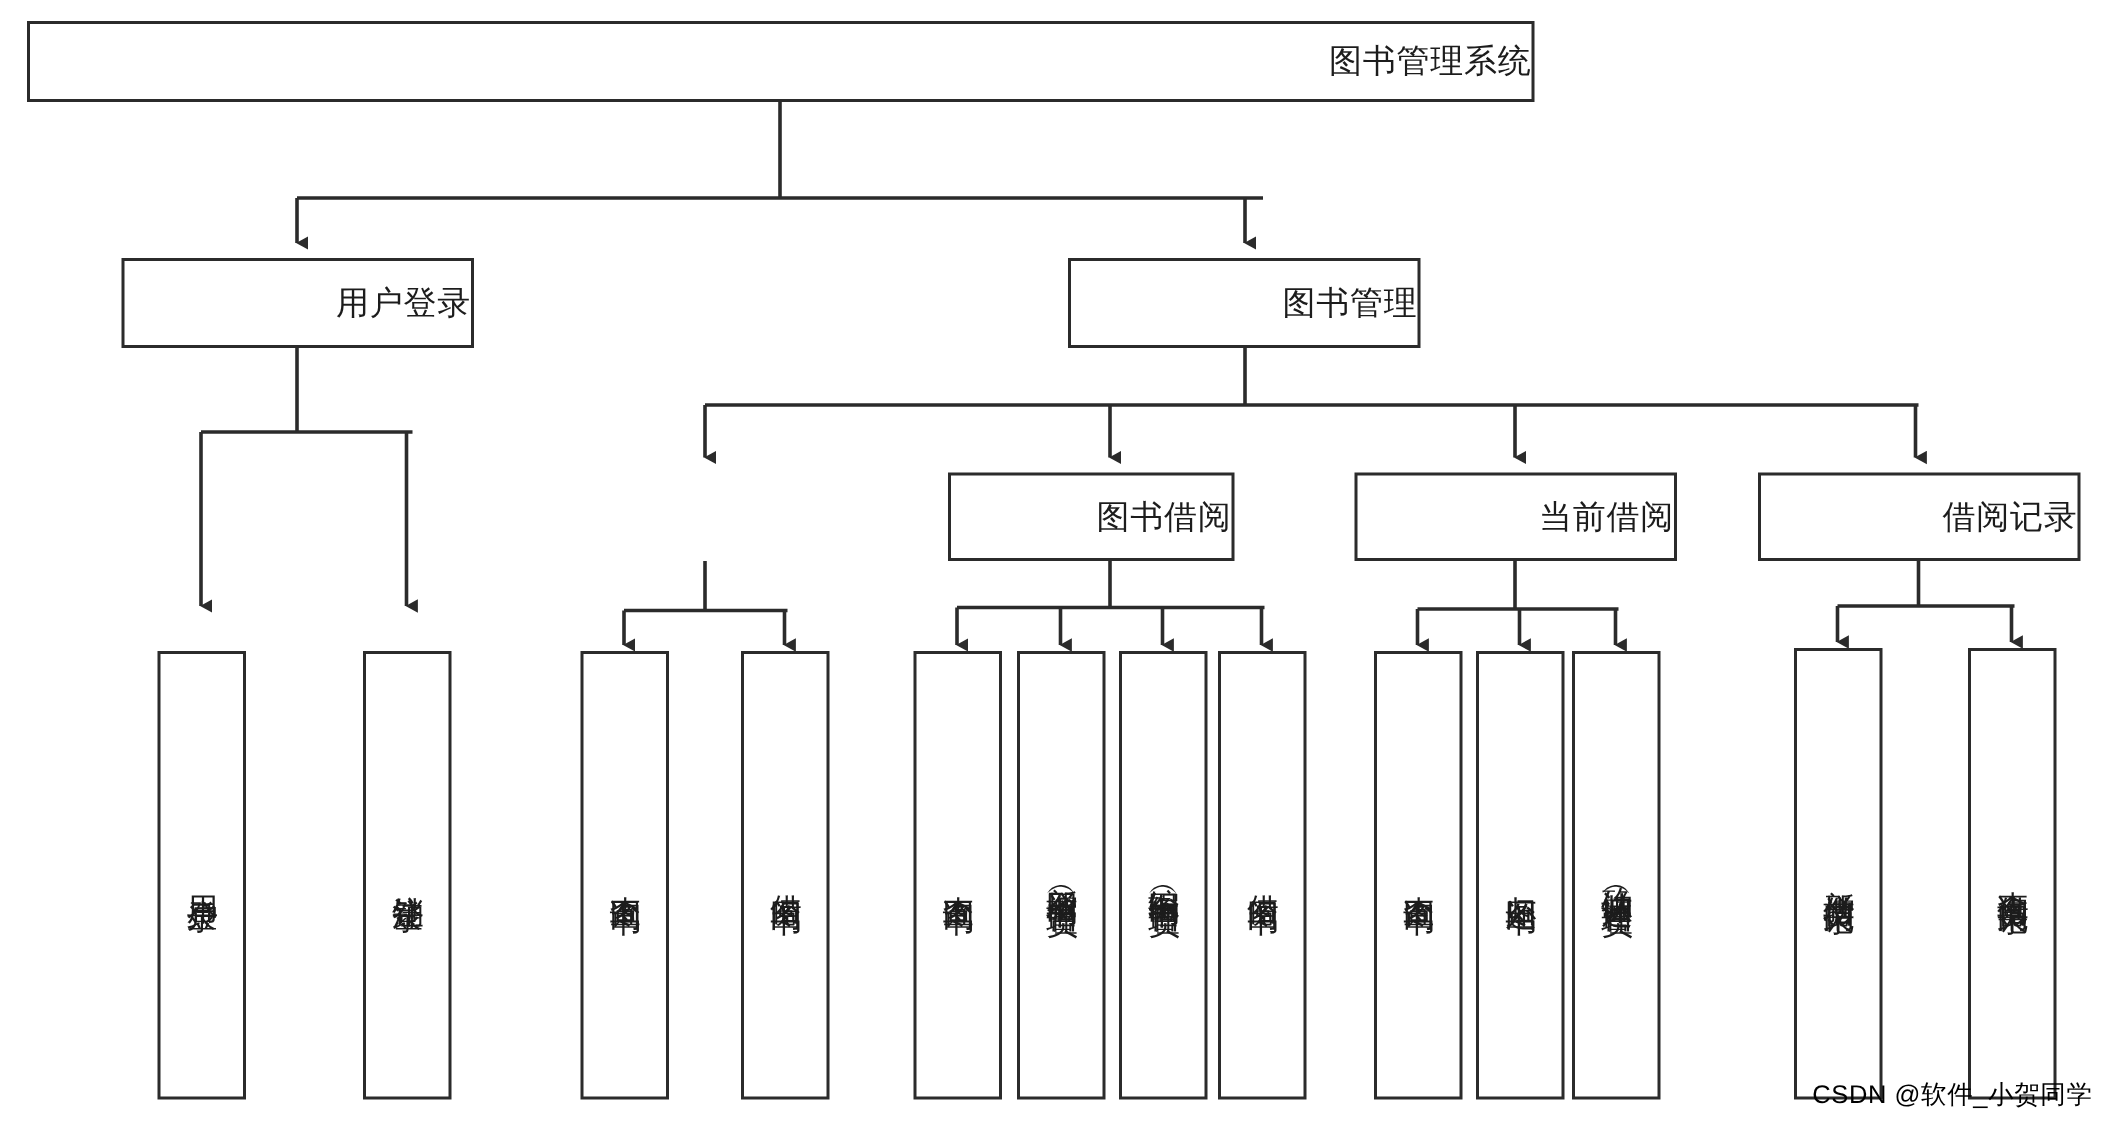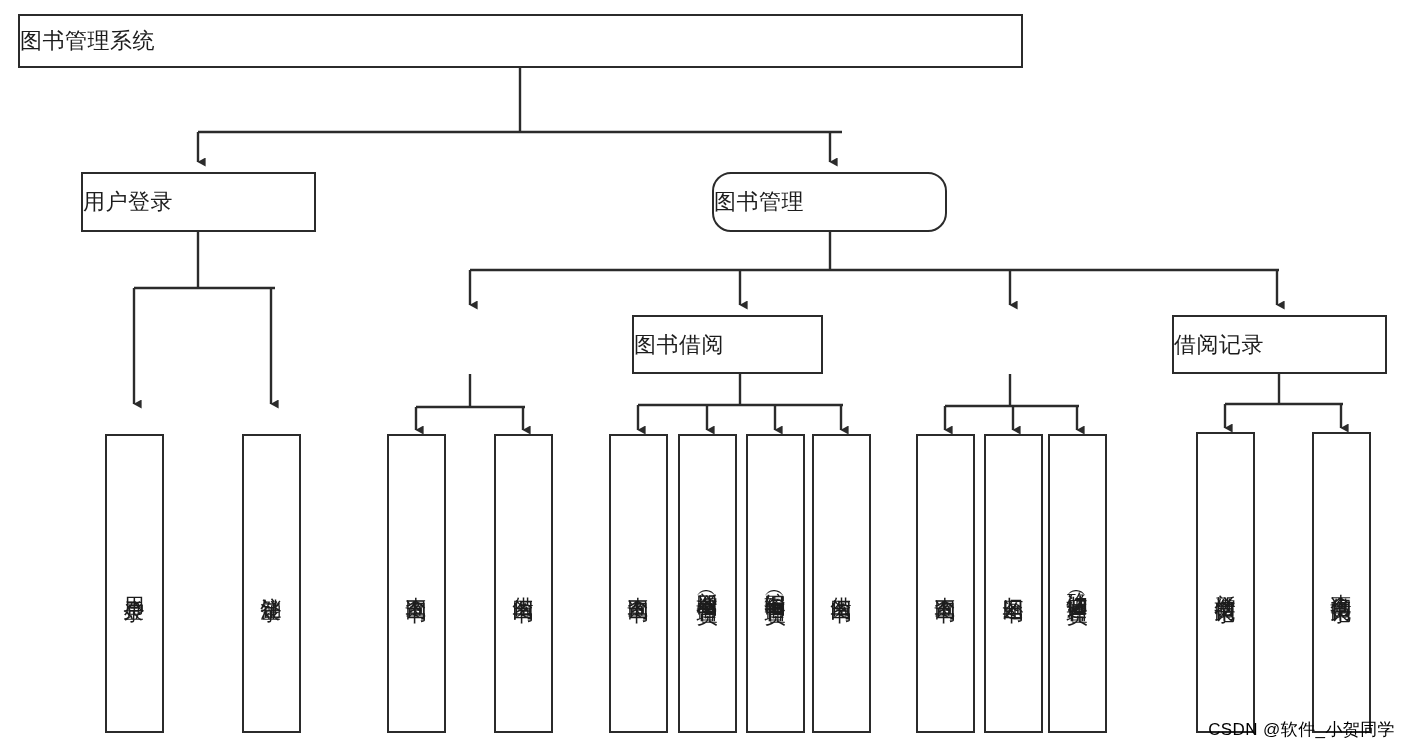--- a/index.html
+++ b/index.html
@@ -25,21 +25,21 @@
     height: 747px;
     pointer-events: none;
   }
   .node {
     position: absolute;
     box-sizing: border-box;
     border: 2px solid #2b2b2b;
     background: #ffffff;
     display: flex;
     align-items: center;
-    justify-content: flex-start;
+    justify-content: flex-end;
     color: #1c1c1c;
   }
   .node .label {
     display: block;
     text-align: center;
     line-height: 1.18;
     letter-spacing: 0.5px;
   }
   .node.horiz .label {
     font-size: 22px;
@@ -124,26 +124,29 @@
     </g>
   </svg>
 
   <div class="node horiz" style="left:18px; top:14px; width:1005px; height:54px;">
     <span class="label">图书管理系统</span>
   </div>
 
   <div class="node horiz" style="left:81px; top:172px; width:235px; height:60px;">
     <span class="label">用户登录</span>
   </div>
-  <div class="node horiz" style="left:712px; top:172px; width:235px; height:60px;border-radius:19px;">
+  <div class="node horiz" style="left:712px; top:172px; width:235px; height:60px;">
     <span class="label">图书管理</span>
   </div>
 
   <div class="node horiz" style="left:632px; top:315px; width:191px; height:59px;">
     <span class="label">图书借阅</span>
+  </div>
+  <div class="node horiz" style="left:903px; top:315px; width:215px; height:59px;">
+    <span class="label">当前借阅</span>
   </div>
   <div class="node horiz" style="left:1172px; top:315px; width:215px; height:59px;">
     <span class="label">借阅记录</span>
   </div>
 
   <div class="node vert" style="left:105px; top:434px; width:59px; height:299px;">
     <span class="label">用户登录</span>
   </div>
   <div class="node vert" style="left:242px; top:434px; width:59px; height:299px;">
     <span class="label">注销登录</span>

